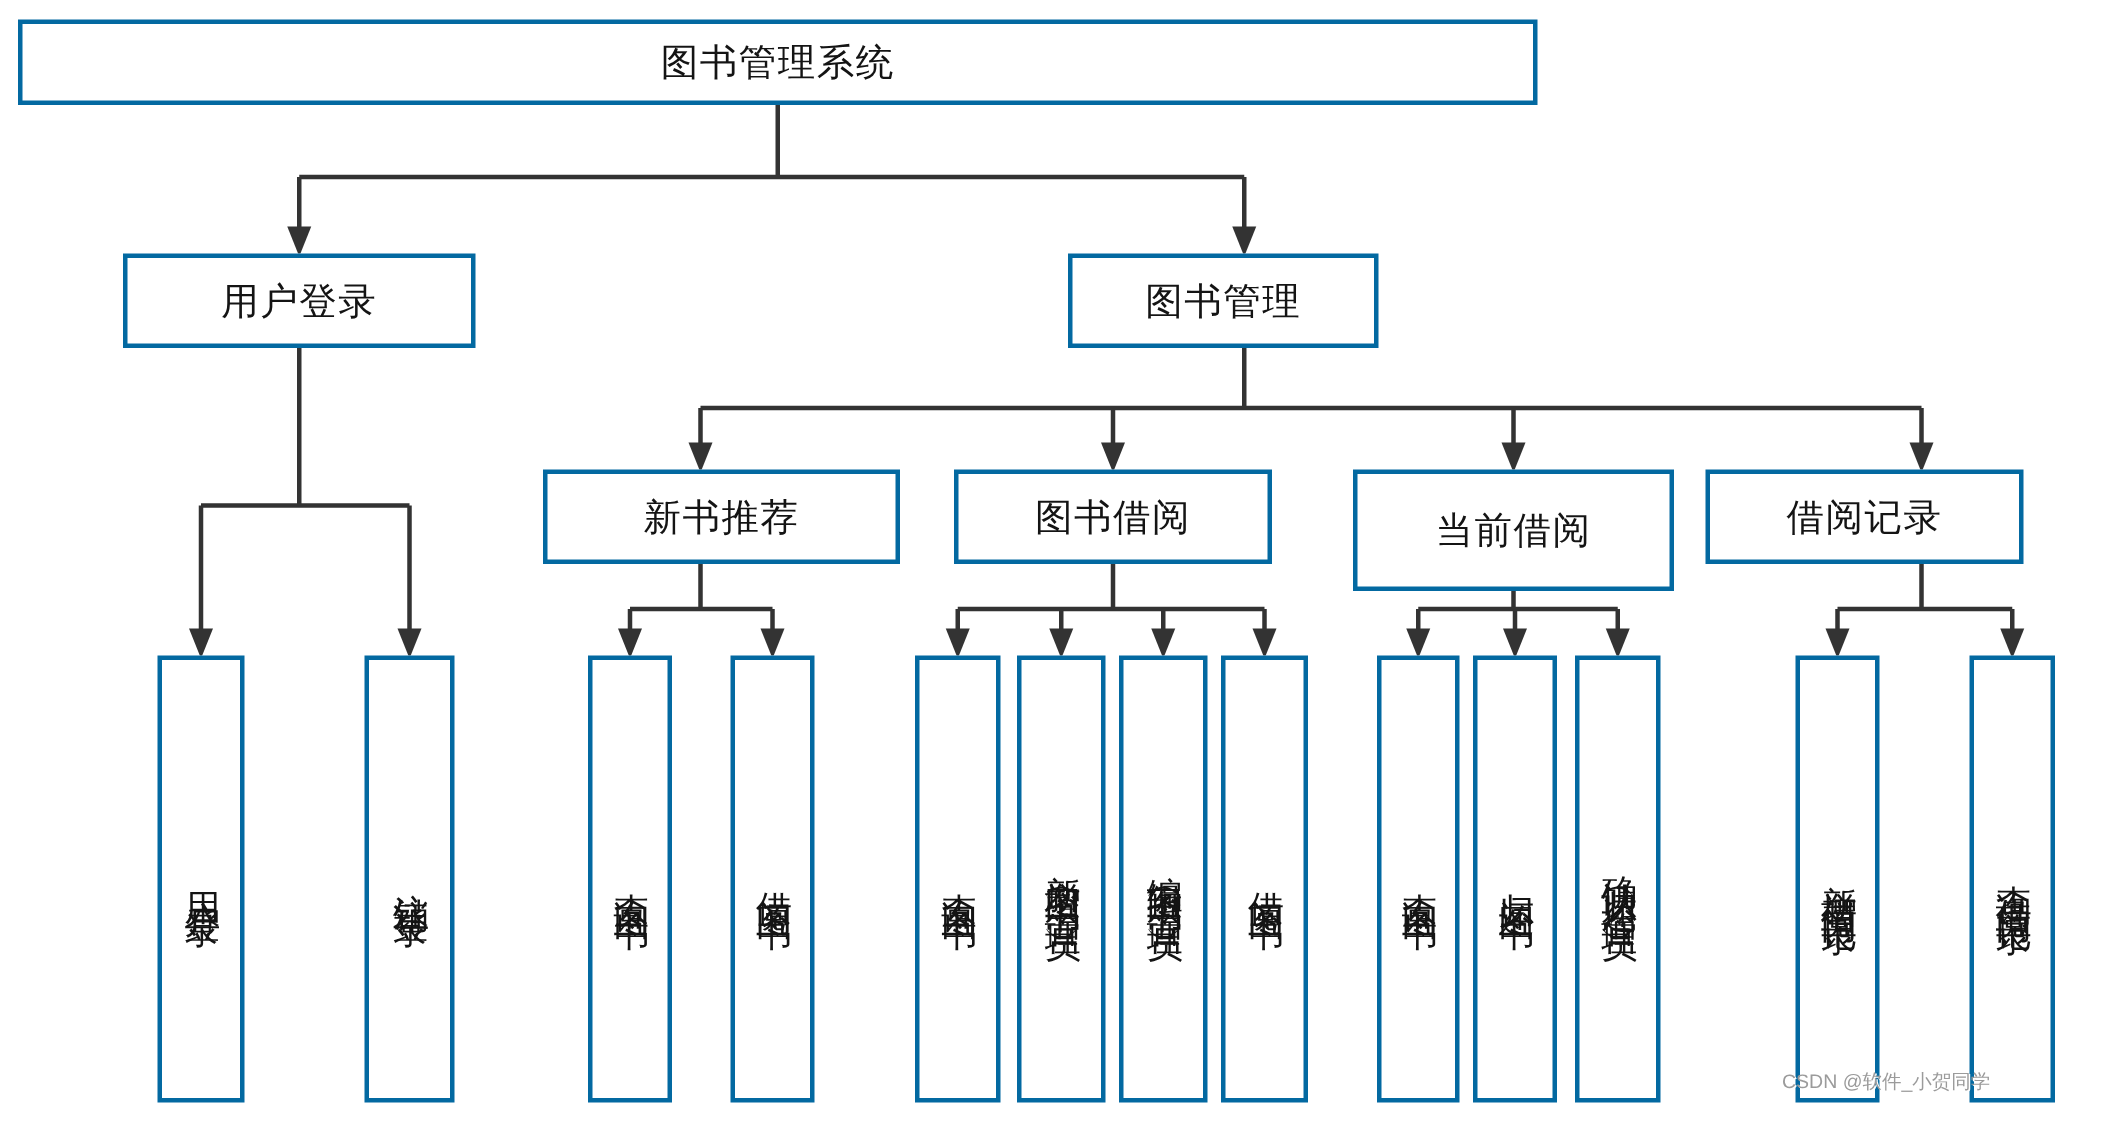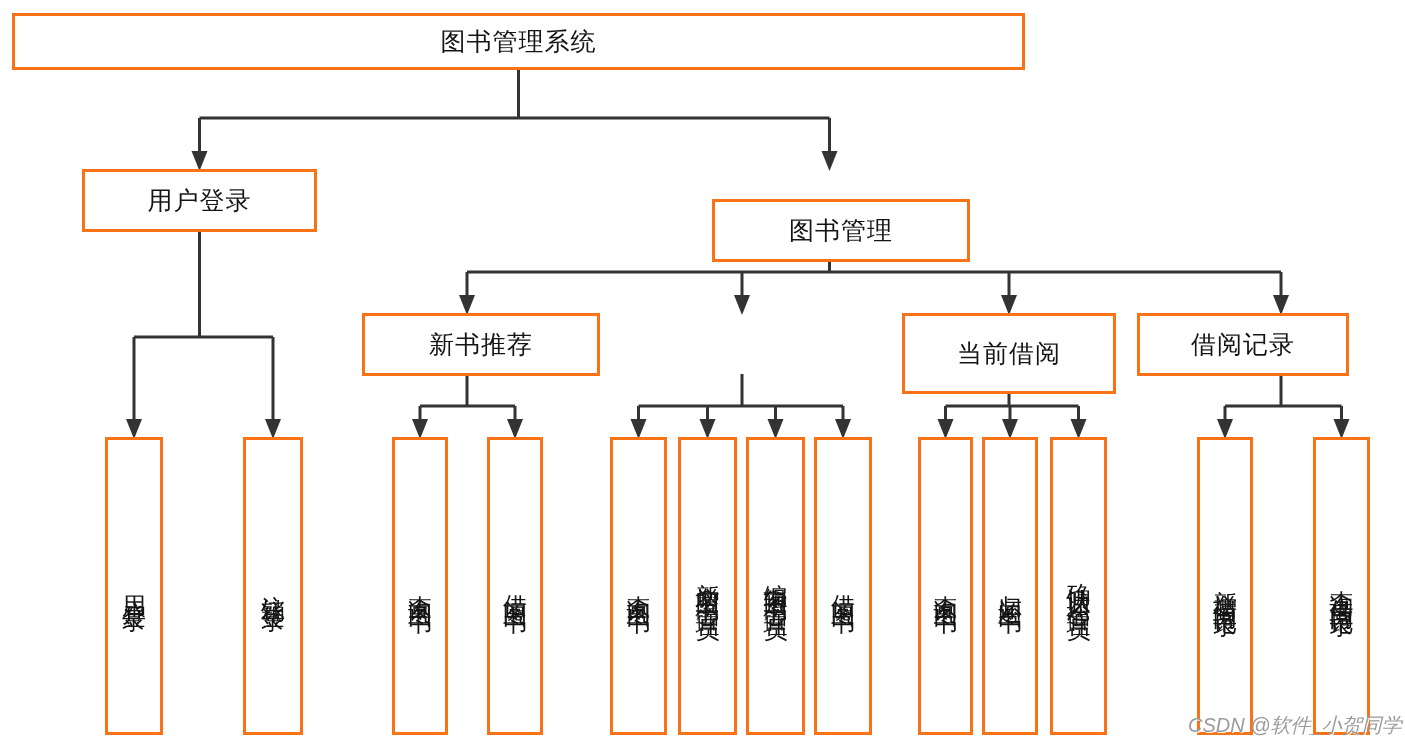--- a/index.html
+++ b/index.html
@@ -20,21 +20,21 @@
     left: 0;
     top: 0;
     width: 1405px;
     height: 747px;
     pointer-events: none;
   }
   .node {
     position: absolute;
     box-sizing: border-box;
     background: #ffffff;
-    border: 3px solid #f97316;
+    border: 3px solid #0369a1;
     display: flex;
     align-items: center;
     justify-content: center;
     color: #141414;
   }
   .node.h .lbl {
     font-size: 25px;
     letter-spacing: 1px;
     white-space: nowrap;
   }
@@ -43,25 +43,24 @@
     text-orientation: mixed;
     font-size: 24px;
     letter-spacing: 5px;
     line-height: 1;
     white-space: nowrap;
   }
   .watermark {
     position: absolute;
     left: 1188px;
     top: 712px;
-    font-size: 20px;
+    font-size: 13px;
     color: #9b9b9b;
     text-shadow: 1px 1px 0 #ffffff;
     white-space: nowrap;
-    font-style: italic;
   }
 </style>
 </head>
 <body>
 
 <div class="canvas">
 
   <svg class="connectors" id="connector-svg" viewBox="0 0 1405 747">
       <path d="M 518.5 68 L 518.5 118 M 199.5 118 L 829.5 118 M 199.5 118 L 199.5 155 M 829.5 118 L 829.5 155 M 199.5 230 L 199.5 337 M 134 337 L 273 337 M 134 337 L 134 423 M 273 337 L 273 423 M 829.5 230 L 829.5 272 M 467 272 L 1281 272 M 467 272 L 467 299 M 742 272 L 742 299 M 1009 272 L 1009 299 M 1281 272 L 1281 299 M 467 374 L 467 406 M 420 406 L 515 406 M 420 406 L 420 423 M 515 406 L 515 423 M 742 374 L 742 406 M 638.5 406 L 843 406 M 638.5 406 L 638.5 423 M 707.5 406 L 707.5 423 M 775.5 406 L 775.5 423 M 843 406 L 843 423 M 1009 374 L 1009 406 M 945.5 406 L 1078.5 406 M 945.5 406 L 945.5 423 M 1010 406 L 1010 423 M 1078.5 406 L 1078.5 423 M 1281 374 L 1281 406 M 1225 406 L 1341.5 406 M 1225 406 L 1225 423 M 1341.5 406 L 1341.5 423 " stroke="#333333" stroke-width="3" fill="none"></path>
       <polygon points="199.5,171 191.5,151 207.5,151" fill="#333333"></polygon>
@@ -85,26 +84,29 @@
       <polygon points="1341.5,439 1333.5,419 1349.5,419" fill="#333333"></polygon>
     </svg>
 
   <div class="node h" style="left: 12px; top: 13px; width: 1013px; height: 57px;">
     <span class="lbl">图书管理系统</span>
   </div>
 
   <div class="node h" style="left: 82px; top: 169px; width: 235px; height: 63px;">
     <span class="lbl">用户登录</span>
   </div>
-  <div class="node h" style="left: 712px; top: 169px; width: 258px; height: 63px; margin-top: 30px;">
+  <div class="node h" style="left: 712px; top: 169px; width: 207px; height: 63px;">
     <span class="lbl">图书管理</span>
   </div>
 
   <div class="node h" style="left: 362px; top: 313px; width: 238px; height: 63px;">
     <span class="lbl">新书推荐</span>
+  </div>
+  <div class="node h" style="left: 636px; top: 313px; width: 212px; height: 63px;">
+    <span class="lbl">图书借阅</span>
   </div>
   <div class="node h" style="left: 902px; top: 313px; width: 214px; height: 81px;">
     <span class="lbl">当前借阅</span>
   </div>
   <div class="node h" style="left: 1137px; top: 313px; width: 212px; height: 63px;">
     <span class="lbl">借阅记录</span>
   </div>
 
   <div class="node v" style="left: 105px; top: 437px; width: 58px; height: 298px;">
     <span class="lbl">用户登录</span>

